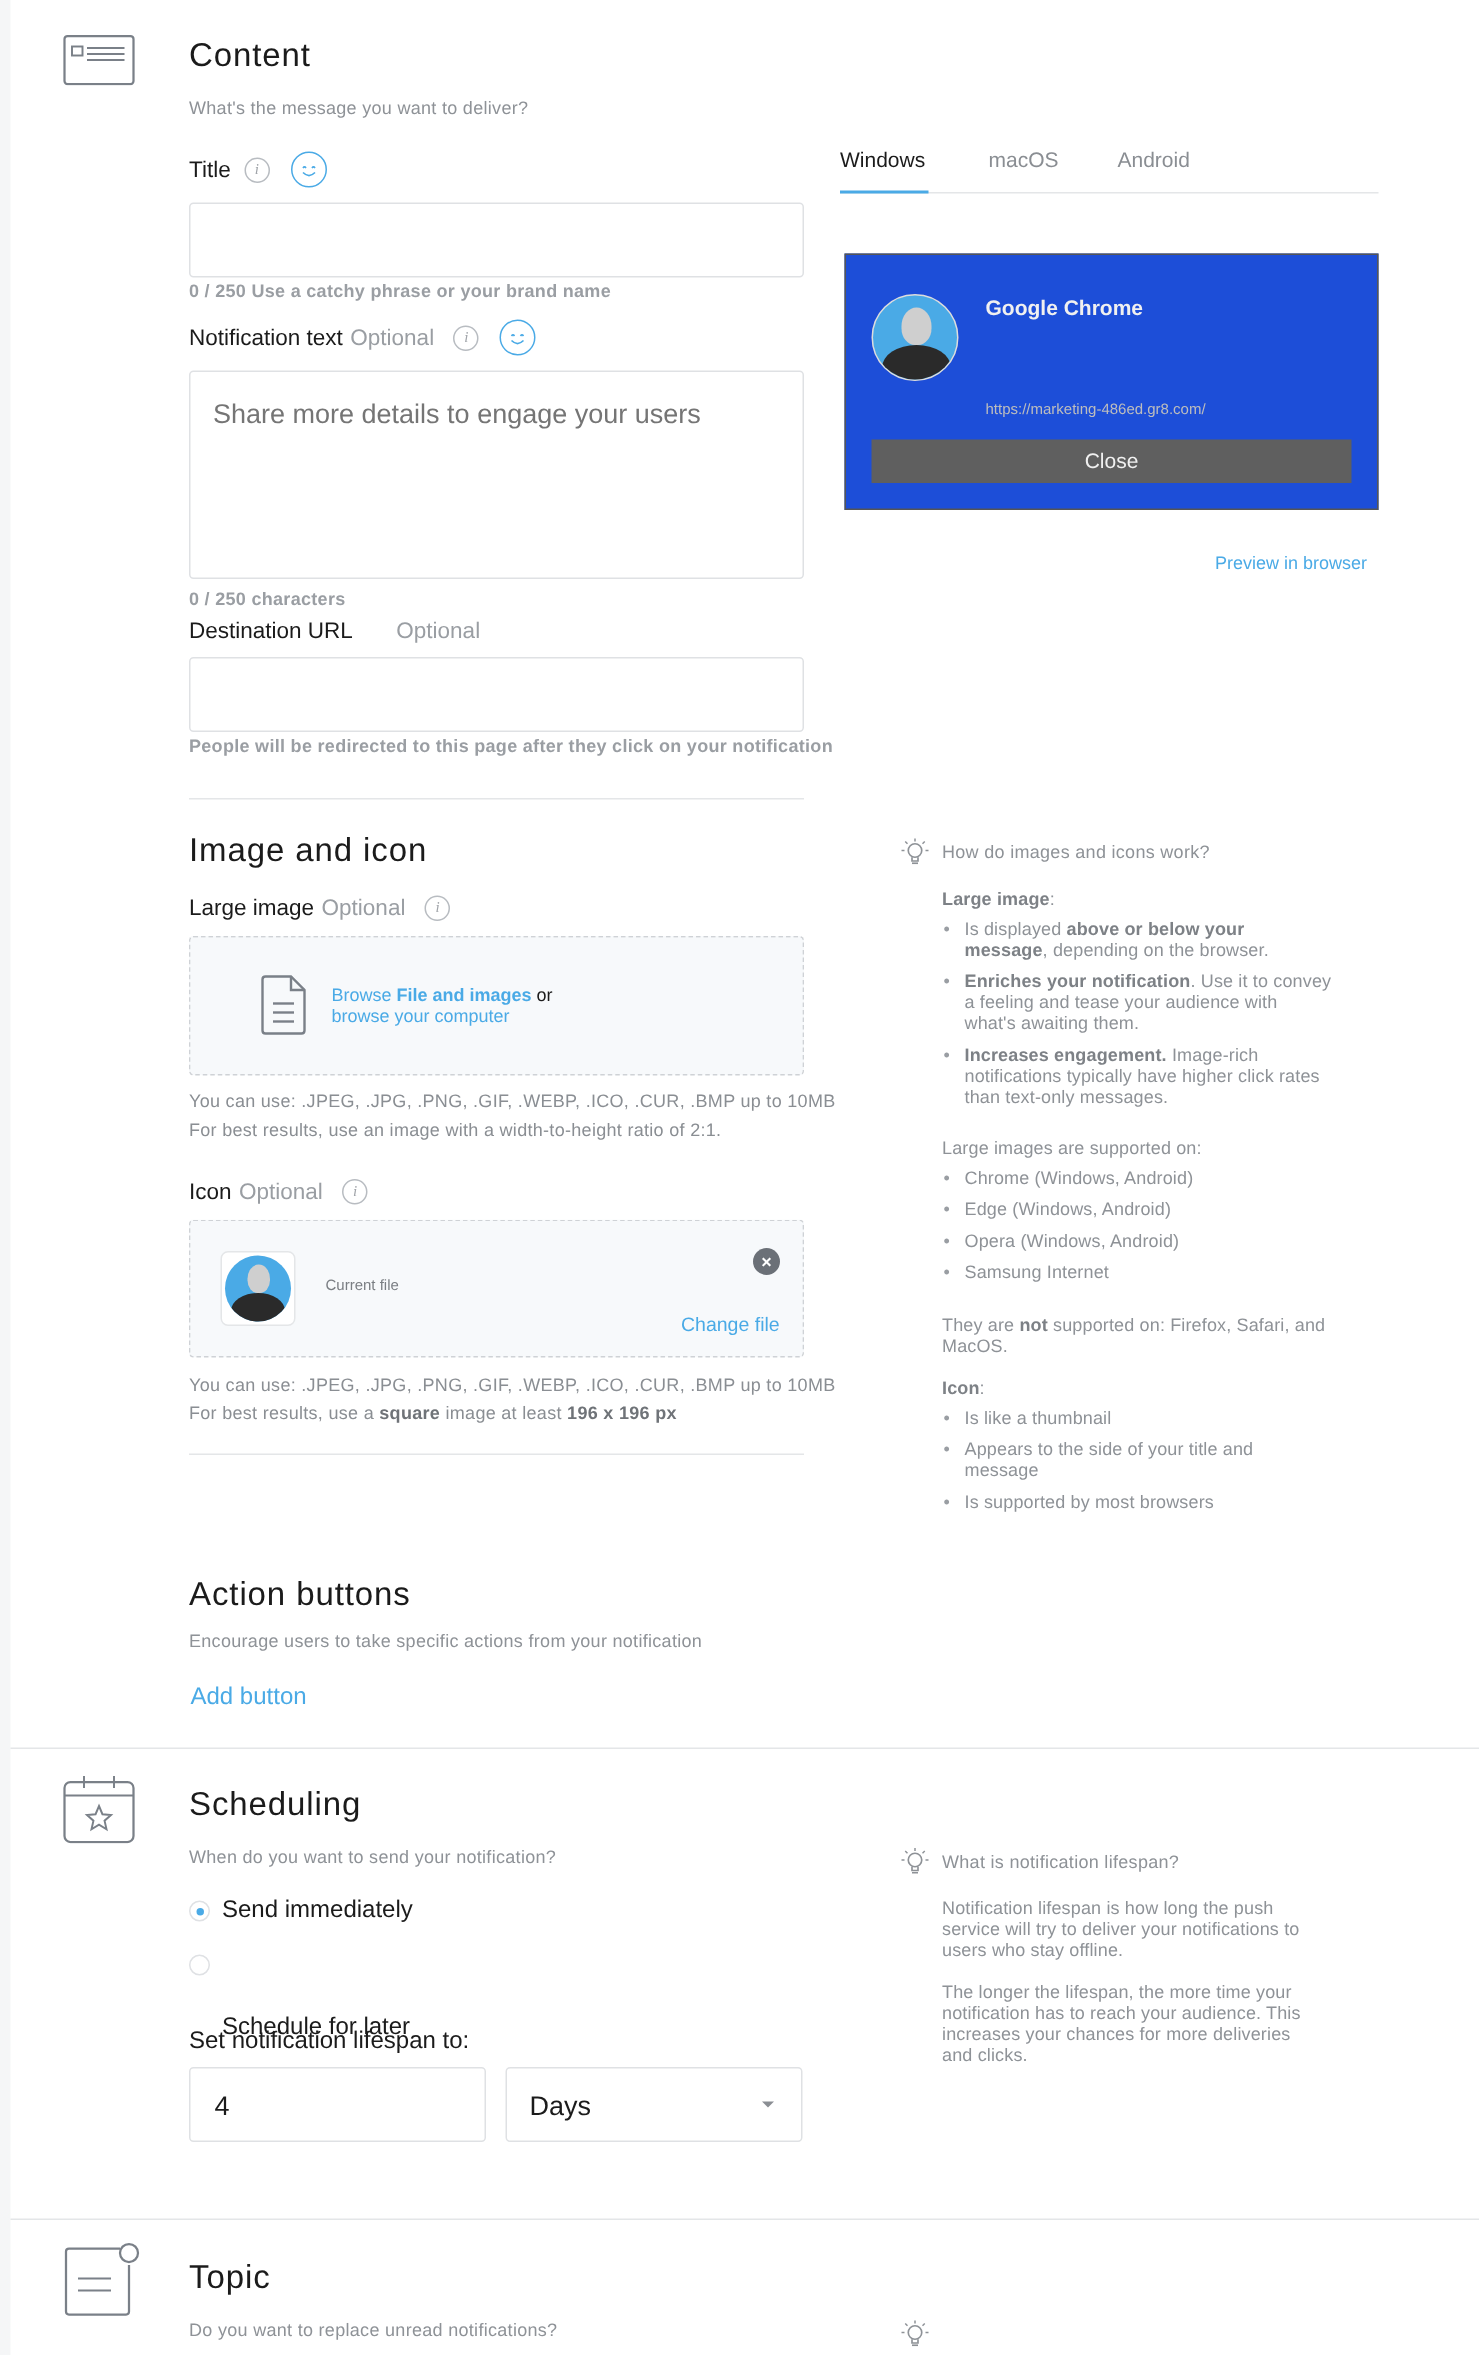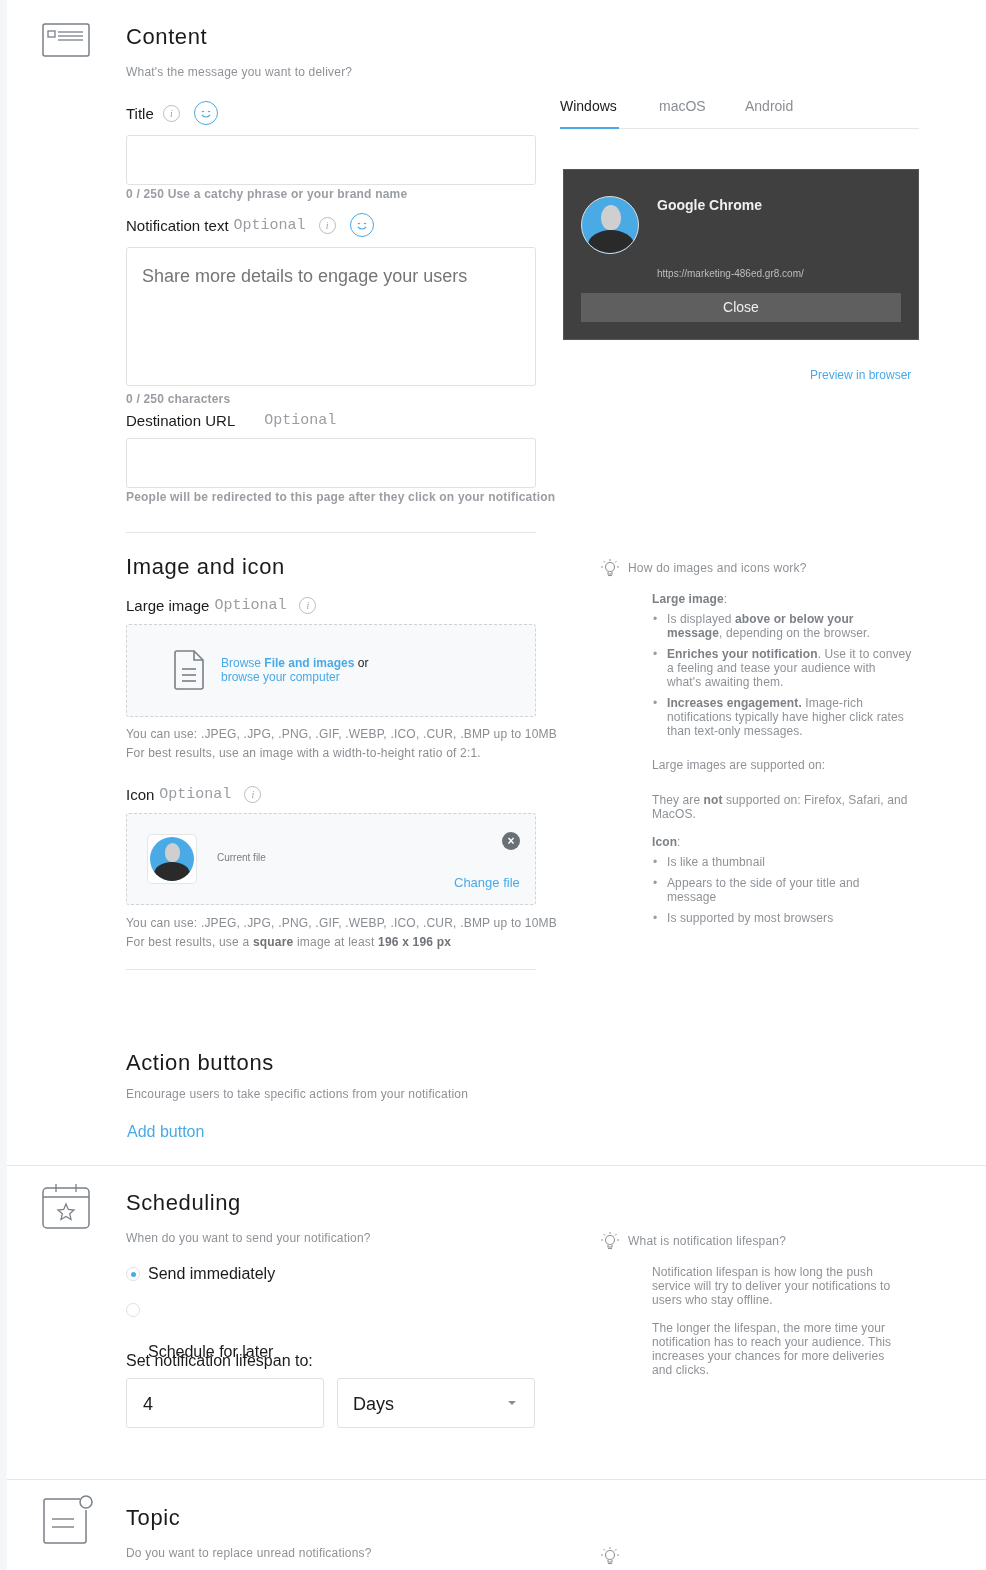--- a/index.html
+++ b/index.html
@@ -3,30 +3,30 @@
 <meta charset="utf-8">
 <style>
   * { box-sizing: border-box; margin: 0; padding: 0; }
   body { width: 986px; height: 1570px; overflow: hidden; background: #f5f6f7; font-family: "Liberation Sans", sans-serif; color: #1b1b1b; }
   .page { position: absolute; left: 7px; top: 0; width: 979px; height: 1570px; background: #fff; }
   .abs { position: absolute; }
   .section-icon { position: absolute; left: 35px; color: #7a8088; }
   .h2 { position: absolute; left: 119px; font-size: 22px; letter-spacing: 0.6px; color: #1b1b1b; }
   .sub { position: absolute; left: 119px; font-size: 12px; color: #8e9297; letter-spacing: 0.2px; }
   .label { position: absolute; left: 119px; font-size: 15px; color: #1b1b1b; display: flex; align-items: center; }
-  .opt { color: #9a9ea3; margin-left: 5px; font-family: Liberation Mono, monospace; }
+  .opt { color: #9a9ea3; margin-left: 5px; }
   .info { display: inline-flex; width: 17px; height: 17px; border: 1px solid #b8bcc1; border-radius: 50%; font-size: 10px; font-style: italic; color: #a0a4a9; align-items: center; justify-content: center; font-family: "Liberation Serif", serif; }
   .emoji { display: inline-flex; width: 24px; height: 24px; border: 1.5px solid #4aaae6; border-radius: 50%; align-items: center; justify-content: center; }
   .input { position: absolute; left: 119px; width: 410px; border: 1px solid #dfe1e4; border-radius: 3px; background: #fff; }
   .hint { position: absolute; left: 119px; font-size: 12px; color: #8a8e93; letter-spacing: 0.2px; }
   .hint b { color: #6f7378; }
   .divider { position: absolute; height: 1px; background: #e4e6e8; }
   .dropzone { position: absolute; left: 119px; width: 410px; border: 1px dashed #cfd2d6; border-radius: 3px; background: #f7f9fb; }
   .link { color: #4aaae6; }
-  .help { position: absolute; left: 621px; width: 260px; font-size: 12px; color: #8e9297; line-height: 14px; letter-spacing: 0.1px; margin-left: 24px; }
+  .help { position: absolute; left: 621px; width: 260px; font-size: 12px; color: #8e9297; line-height: 14px; letter-spacing: 0.1px; }
   .help b { color: #7d8186; }
   .help ul { list-style: none; margin-top: 6px; }
   .help li { position: relative; padding-left: 15px; margin-bottom: 7px; }
   .help li::before { content: "•"; position: absolute; left: 1px; top: 0; color: #9a9ea3; }
   .bulb { position: absolute; left: 593px; width: 20px; height: 20px; color: #8e9297; }
   .help-title { position: absolute; left: 621px; font-size: 12px; color: #8e9297; letter-spacing: 0.2px; }
   .tab { position: absolute; top: 98px; font-size: 14px; color: #8a8e93; }
   .radio { position: absolute; left: 119px; width: 14px; height: 14px; border: 1px solid #dfe1e4; border-radius: 50%; background: #fff; }
   .radio.on::after { content: ""; position: absolute; left: 4px; top: 4px; width: 5px; height: 5px; border-radius: 50%; background: #4aaae6; }
   .radio-label { position: absolute; left: 141px; font-size: 16px; color: #1b1b1b; }
@@ -88,21 +88,21 @@
   <div class="hint" style="top:490px;font-weight:bold;color:#9a9ea3;">People will be redirected to this page after they click on your notification</div>
 
   <div class="divider" style="left:119px;top:532px;width:410px;"></div>
 
   <div class="tab" style="left:553px;color:#1b1b1b;">Windows</div>
   <div class="tab" style="left:652px;">macOS</div>
   <div class="tab" style="left:738px;">Android</div>
   <div class="divider" style="left:553px;top:128px;width:359px;"></div>
   <div class="abs" style="left:553px;top:127px;width:59px;height:2px;background:#4aaae6;"></div>
 
-  <div class="abs" style="left:556px;top:169px;width:356px;height:171px;background:#404040;border:1px solid #555;">
+  <div class="abs" style="left:556px;top:169px;width:356px;height:171px;background:#1d4ed8;border:1px solid #555;">
     <div class="avatar abs" style="left:17px;top:26px;width:58px;height:58px;border:1px solid #ddd;">
       <div class="head" style="left:19px;top:8px;width:20px;height:25px;"></div>
       <div class="body" style="left:6px;top:33px;width:46px;height:30px;"></div>
     </div>
     <div class="abs" style="left:93px;top:27px;font-size:14px;font-weight:bold;color:#f0f0f0;">Google Chrome</div>
     <div class="abs" style="left:93px;top:98px;font-size:10px;color:#bdbdbd;">https://marketing-486ed.gr8.com/</div>
     <div class="abs" style="left:17px;top:123px;width:320px;height:29px;background:#5f5f5f;color:#f0f0f0;font-size:14px;text-align:center;line-height:29px;">Close</div>
   </div>
   <div class="abs link" style="left:803px;top:368px;font-size:12px;">Preview in browser</div>
 
@@ -167,20 +167,26 @@
   </div>
   <div class="help-title" style="top:561px;">How do images and icons work?</div>
   <div class="help" style="top:592px;">
     <div><b>Large image</b>:</div>
     <ul>
       <li><span>Is displayed </span><b>above or below your message</b><span>, depending on the browser.</span></li>
       <li><b>Enriches your notification</b><span>. Use it to convey a feeling and tease your audience with what's awaiting them.</span></li>
       <li><b>Increases engagement.</b><span> Image-rich notifications typically have higher click rates than text-only messages.</span></li>
     </ul>
     <div style="margin-top:20px;">Large images are supported on:</div>
+    <ul>
+      <li>Chrome (Windows, Android)</li>
+      <li>Edge (Windows, Android)</li>
+      <li>Opera (Windows, Android)</li>
+      <li>Samsung Internet</li>
+    </ul>
     <div style="margin-top:21px;"><span>They are</span> <b>not</b> <span>supported on: Firefox, Safari, and MacOS.</span></div>
     <div style="margin-top:14px;"><b>Icon</b>:</div>
     <ul>
       <li>Is like a thumbnail</li>
       <li>Appears to the side of your title and message</li>
       <li>Is supported by most browsers</li>
     </ul>
   </div>
 
   <div class="h2" style="top:1050px;">Action buttons</div>

